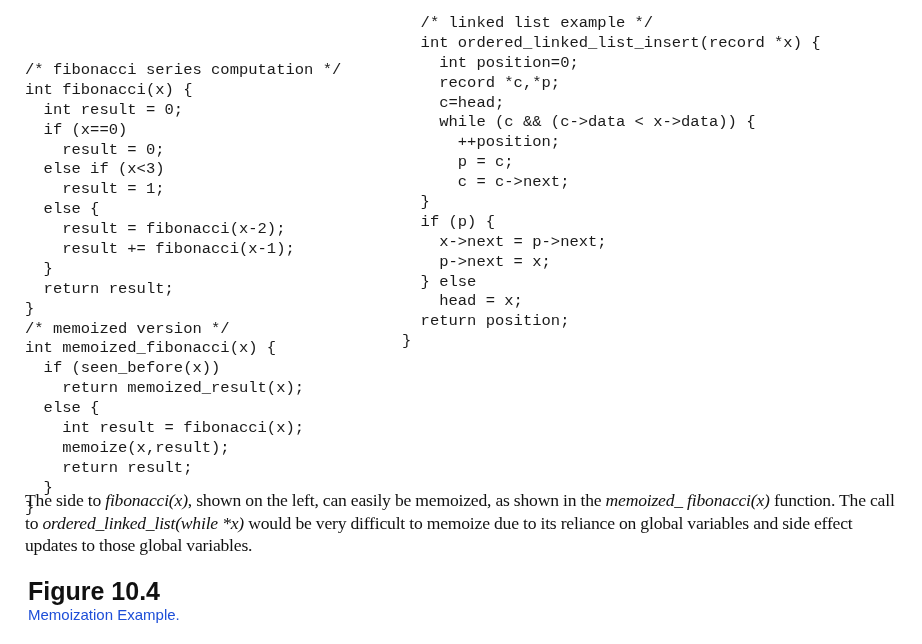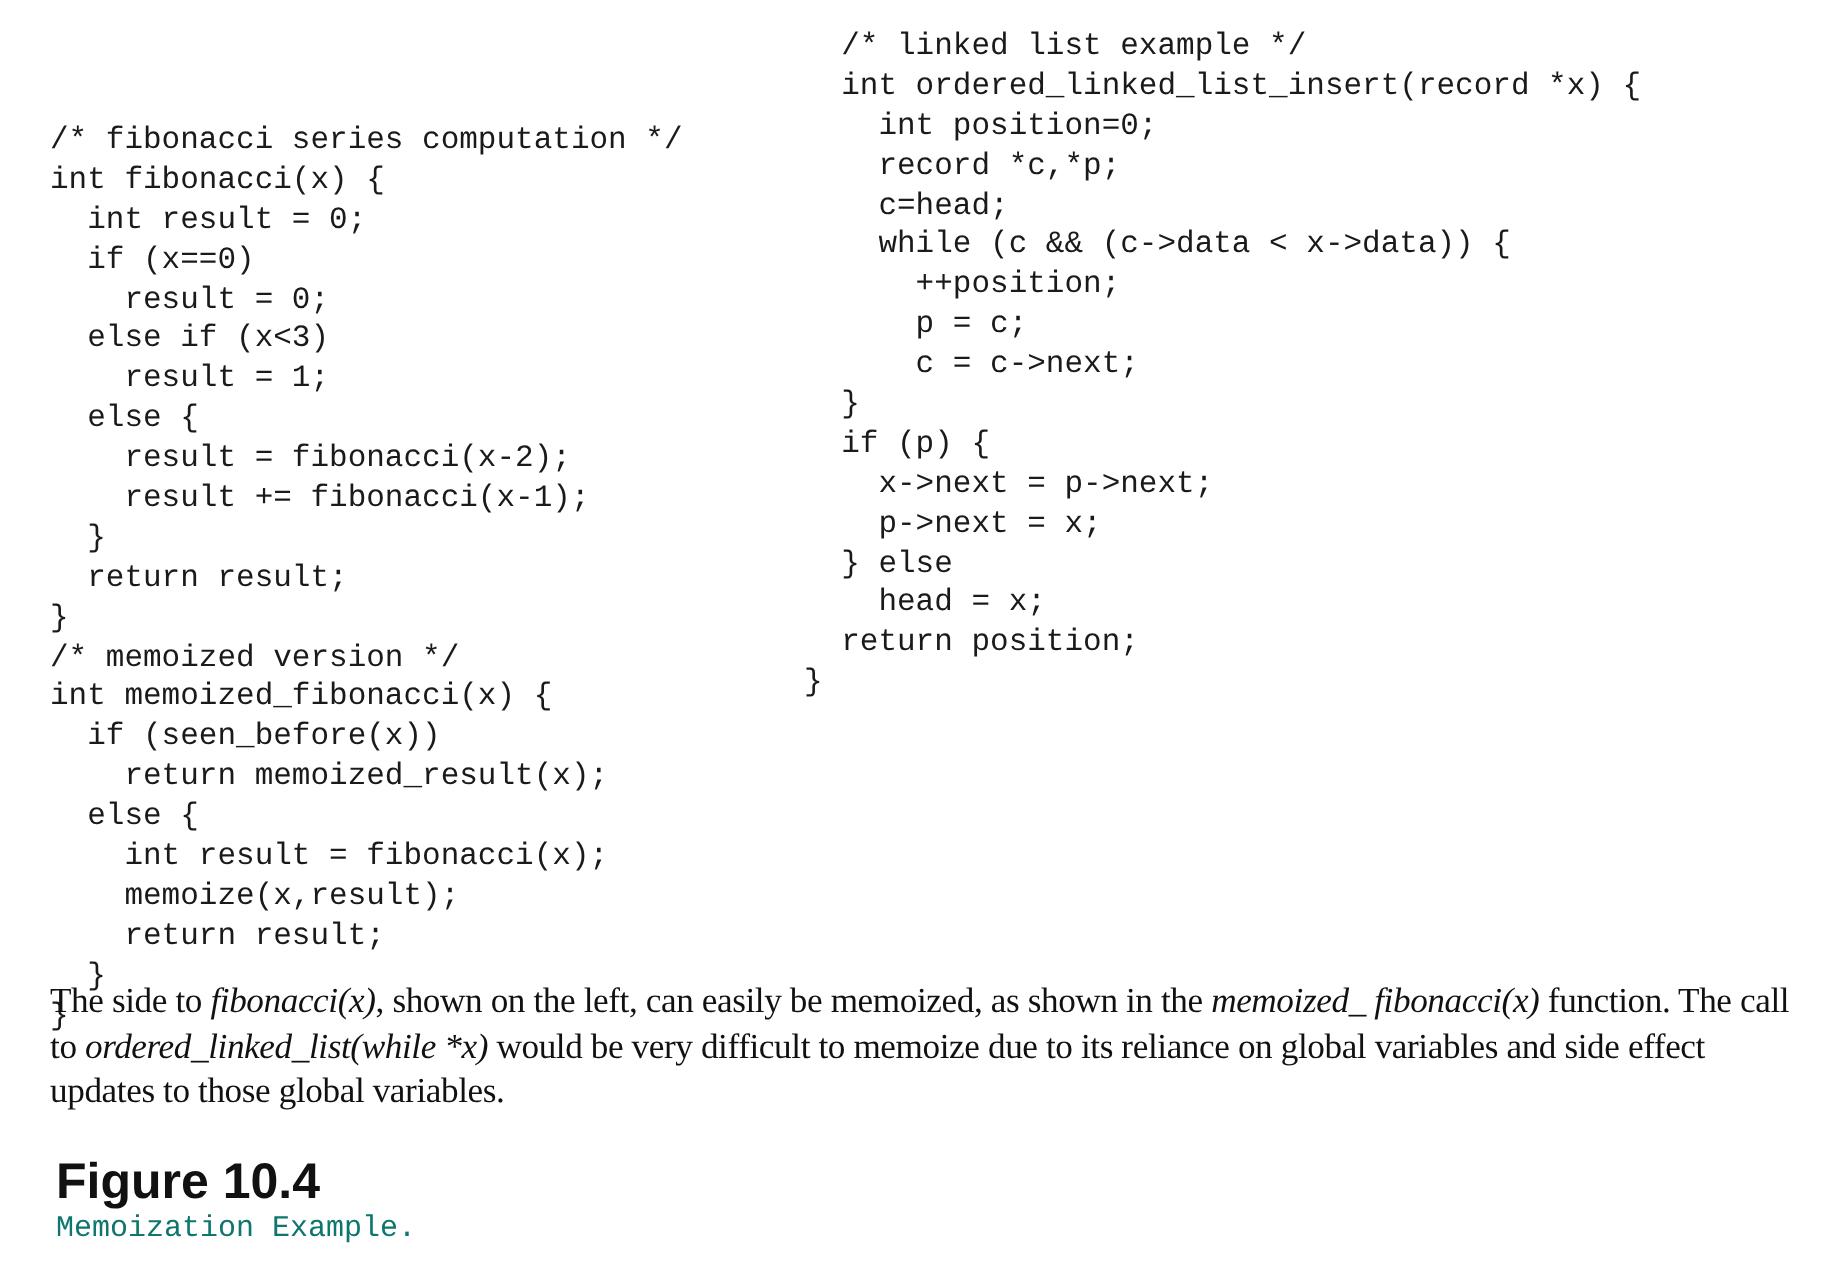--- a/index.html
+++ b/index.html
@@ -26,22 +26,22 @@
       letter-spacing: -0.2px;
     }
     .para i { font-style: italic; }
     .fig-title {
       position: absolute; left: 28px; top: 577px;
       font-family: "Liberation Sans", "DejaVu Sans", sans-serif;
       font-weight: bold; font-size: 25px; color: #111;
     }
     .fig-caption {
       position: absolute; left: 28px; top: 606px;
-      font-family: Liberation Mono, monospace;
-      font-size: 15px; color: #0f766e;
+      font-family: Liberation Sans, sans-serif;
+      font-size: 15px; color: #1d4ed8;
     }
   </style>
 </head>
 <body>
 
 <pre class="code" id="code-left"><span class="line">/* fibonacci series computation */</span><span class="line">int fibonacci(x) {</span><span class="line">  int result = 0;</span><span class="line">  if (x==0)</span><span class="line">    result = 0;</span><span class="line">  else if (x&lt;3)</span><span class="line">    result = 1;</span><span class="line">  else {</span><span class="line">    result = fibonacci(x-2);</span><span class="line">    result += fibonacci(x-1);</span><span class="line">  }</span><span class="line">  return result;</span><span class="line">}</span><span class="line">/* memoized version */</span><span class="line">int memoized_fibonacci(x) {</span><span class="line">  if (seen_before(x))</span><span class="line">    return memoized_result(x);</span><span class="line">  else {</span><span class="line">    int result = fibonacci(x);</span><span class="line">    memoize(x,result);</span><span class="line">    return result;</span><span class="line">  }</span><span class="line">}</span></pre>
 
 <pre class="code" id="code-right"><span class="line">  /* linked list example */</span><span class="line">  int ordered_linked_list_insert(record *x) {</span><span class="line">    int position=0;</span><span class="line">    record *c,*p;</span><span class="line">    c=head;</span><span class="line">    while (c &amp;&amp; (c-&gt;data &lt; x-&gt;data)) {</span><span class="line">      ++position;</span><span class="line">      p = c;</span><span class="line">      c = c-&gt;next;</span><span class="line">  }</span><span class="line">  if (p) {</span><span class="line">    x-&gt;next = p-&gt;next;</span><span class="line">    p-&gt;next = x;</span><span class="line">  } else</span><span class="line">    head = x;</span><span class="line">  return position;</span><span class="line">}</span></pre>
 
 <p class="para" style="margin:0;"><span>The side to </span><i>fibonacci(x)</i><span>, shown on the left, can easily be memoized, as shown in the </span><i>memoized_ fibonacci(x)</i><span> function. The call to </span><i>ordered_linked_list(while *x)</i><span> would be very difficult to memoize due to its reliance on global variables and side effect updates to those global variables.</span></p>

